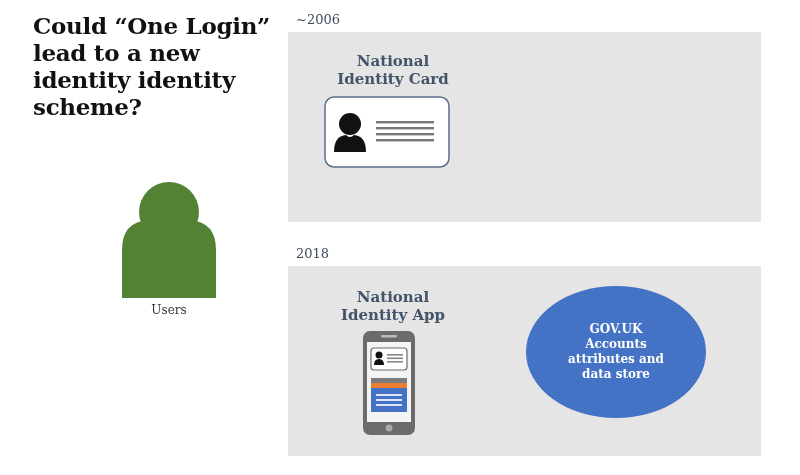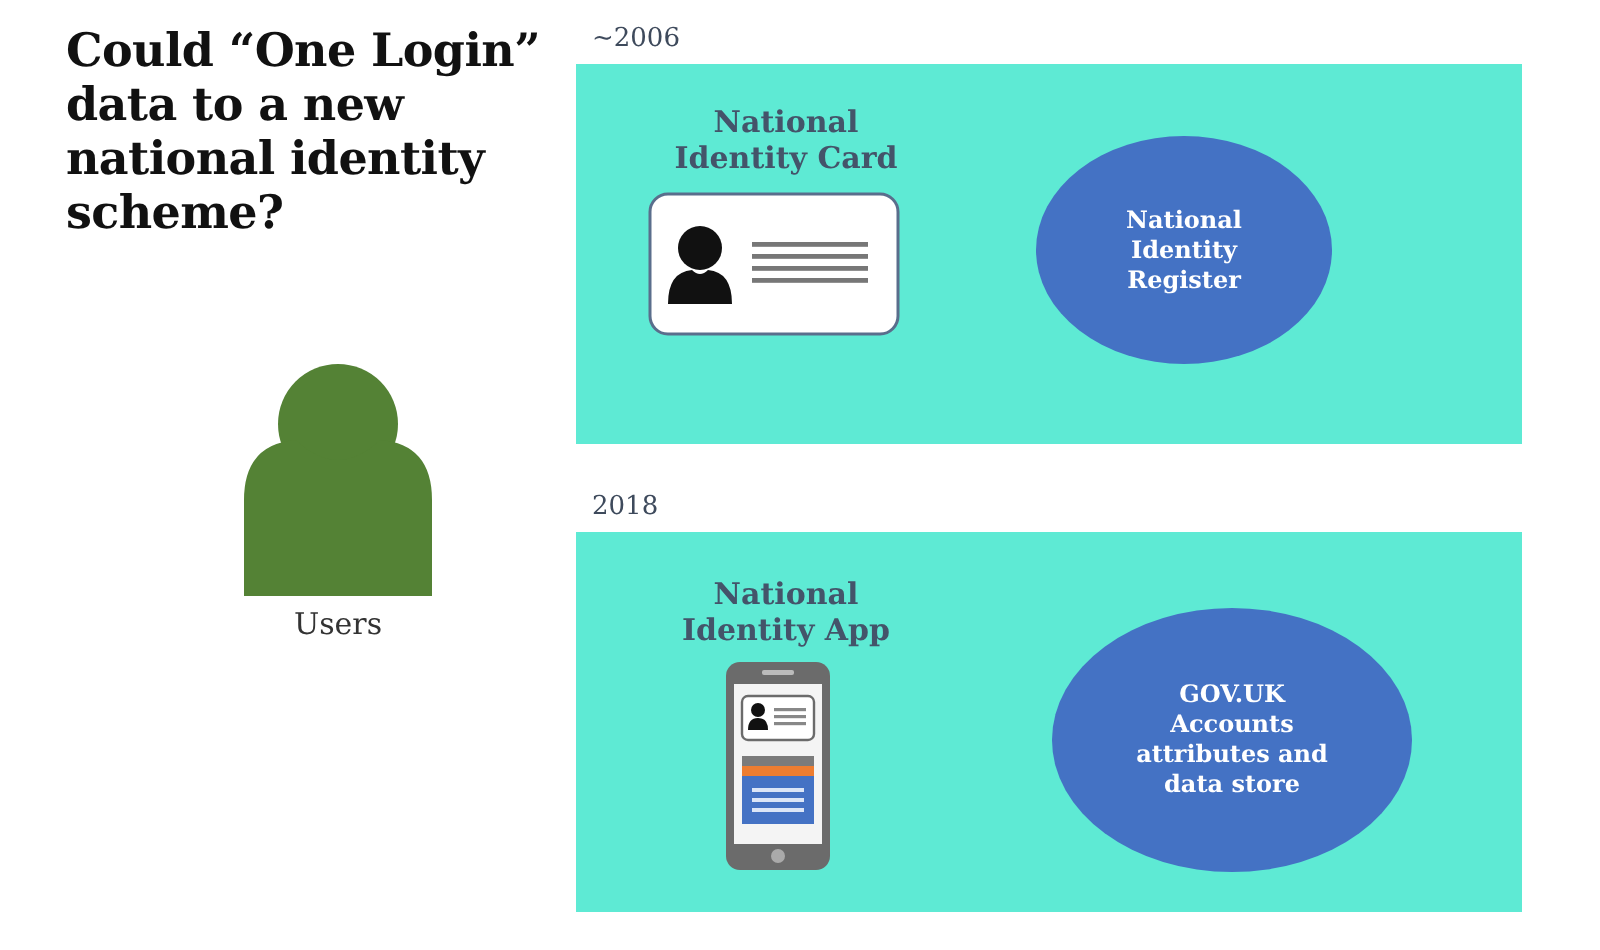--- a/index.html
+++ b/index.html
@@ -1,29 +1,29 @@
 <!DOCTYPE html>
 <html><head>
 <meta charset="utf-8">
 <style>
   html,body{margin:0;padding:0;}
   body{width:800px;height:475px;background:#ffffff;position:relative;overflow:hidden;font-family:"DejaVu Serif","Liberation Serif",serif;}
   .title{position:absolute;left:33px;top:12px;width:250px;font-size:23px;line-height:27px;font-weight:bold;color:#111;letter-spacing:-0.3px;}
   .users{position:absolute;left:118px;top:180px;width:102px;text-align:center;}
-  .users-label{position:absolute;left:118px;top:303px;width:102px;text-align:center;font-size:15px;color:#333;}
+  .users-label{position:absolute;left:118px;top:303px;width:102px;text-align:center;font-size:12px;color:#333;}
   .era{position:absolute;left:296px;font-size:13px;font-weight:normal;color:#3e4a5c;}
-  .panel{position:absolute;left:288px;width:473px;background:#5eead4;}
+  .panel{position:absolute;left:288px;width:473px;background:#e5e5e5;}
   .panel-label{position:absolute;text-align:center;font-size:15px;line-height:18px;font-weight:bold;color:#44546a;}
   .ellipse{position:absolute;background:#4472c4;border-radius:50%;display:flex;align-items:center;justify-content:center;text-align:center;color:#fff;font-weight:bold;font-size:12px;line-height:15px;}
   .ellipse span{display:block;}
 </style>
 </head>
 <body>
 
-<div class="title">Could “One Login” data to a new national identity scheme?</div>
+<div class="title">Could “One Login” lead to a new identity identity scheme?</div>
 
 <div class="users">
   <svg width="102" height="118" viewBox="0 0 102 118">
     <circle cx="51" cy="32" r="30" fill="#548235"></circle>
     <path d="M4 118 L4 70 Q4 42 30 40 Q51 60 72 40 Q98 42 98 70 L98 118 Q98 120 90 120 L12 120 Q4 120 4 118 Z" fill="#548235"></path>
   </svg>
 </div>
 <div class="users-label">Users</div>
 
 <div class="era" style="top:12px;">~2006</div>
@@ -31,23 +31,20 @@
   <div class="panel-label" style="left:40px;top:20px;width:130px;">National Identity Card</div>
   <svg style="position:absolute;left:36px;top:64px;" width="126" height="72" viewBox="0 0 126 72">
     <rect x="1" y="1" width="124" height="70" rx="9" fill="#fff" stroke="#5a6e8c" stroke-width="1.5"></rect>
     <circle cx="26" cy="28" r="11" fill="#111"></circle>
     <path d="M10 56 Q10 40 22 39 Q26 43 30 39 Q42 40 42 56 Z" fill="#111"></path>
     <rect x="52" y="25" width="58" height="2.4" fill="#777"></rect>
     <rect x="52" y="31" width="58" height="2.4" fill="#777"></rect>
     <rect x="52" y="37" width="58" height="2.4" fill="#777"></rect>
     <rect x="52" y="43" width="58" height="2.4" fill="#777"></rect>
   </svg>
-  <div class="ellipse" style="left:230px;top:36px;width:148px;height:114px;">
-    <span style="width:80px;">National Identity Register</span>
-  </div>
 </div>
 
 <div class="era" style="top:246px;">2018</div>
 <div class="panel" style="top:266px;height:190px;">
   <div class="panel-label" style="left:40px;top:22px;width:130px;">National Identity App</div>
   <svg style="position:absolute;left:74px;top:64px;" width="54" height="106" viewBox="0 0 54 106">
     <rect x="1" y="1" width="52" height="104" rx="7" fill="#6b6b6b"></rect>
     <rect x="19" y="5" width="16" height="2.5" rx="1" fill="#bbb"></rect>
     <rect x="5" y="12" width="44" height="80" fill="#f4f4f4"></rect>
     <rect x="9" y="18" width="36" height="22" rx="3" fill="#fff" stroke="#6b6b6b" stroke-width="1.2"></rect>
@@ -57,16 +54,16 @@
     <rect x="25" y="27.5" width="16" height="1.6" fill="#888"></rect>
     <rect x="25" y="31" width="16" height="1.6" fill="#888"></rect>
     <rect x="9" y="48" width="36" height="5" fill="#7b7b7b"></rect>
     <rect x="9" y="53" width="36" height="5" fill="#ed7d31"></rect>
     <rect x="9" y="58" width="36" height="24" fill="#4472c4"></rect>
     <rect x="14" y="64" width="26" height="2" fill="#dbe5f6"></rect>
     <rect x="14" y="69" width="26" height="2" fill="#dbe5f6"></rect>
     <rect x="14" y="74" width="26" height="2" fill="#dbe5f6"></rect>
     <circle cx="27" cy="98" r="3.5" fill="#aaa"></circle>
   </svg>
-  <div class="ellipse" style="left:238px;top:38px;width:180px;height:132px;">
+  <div class="ellipse" style="left:238px;top:20px;width:180px;height:132px;">
     <span style="width:100px;">GOV.UK Accounts attributes and data store</span>
   </div>
 </div>
 
 </body></html>

